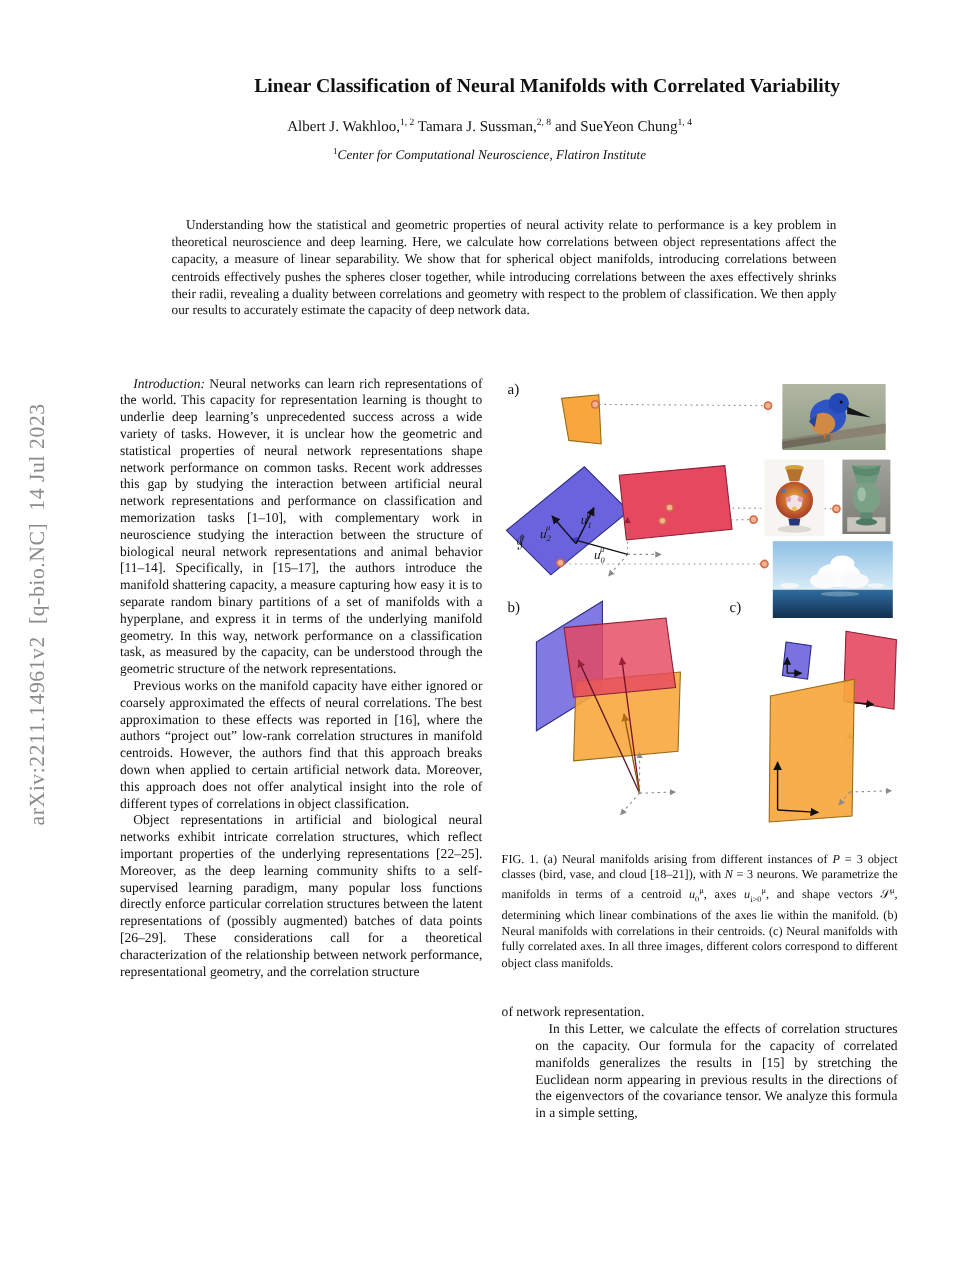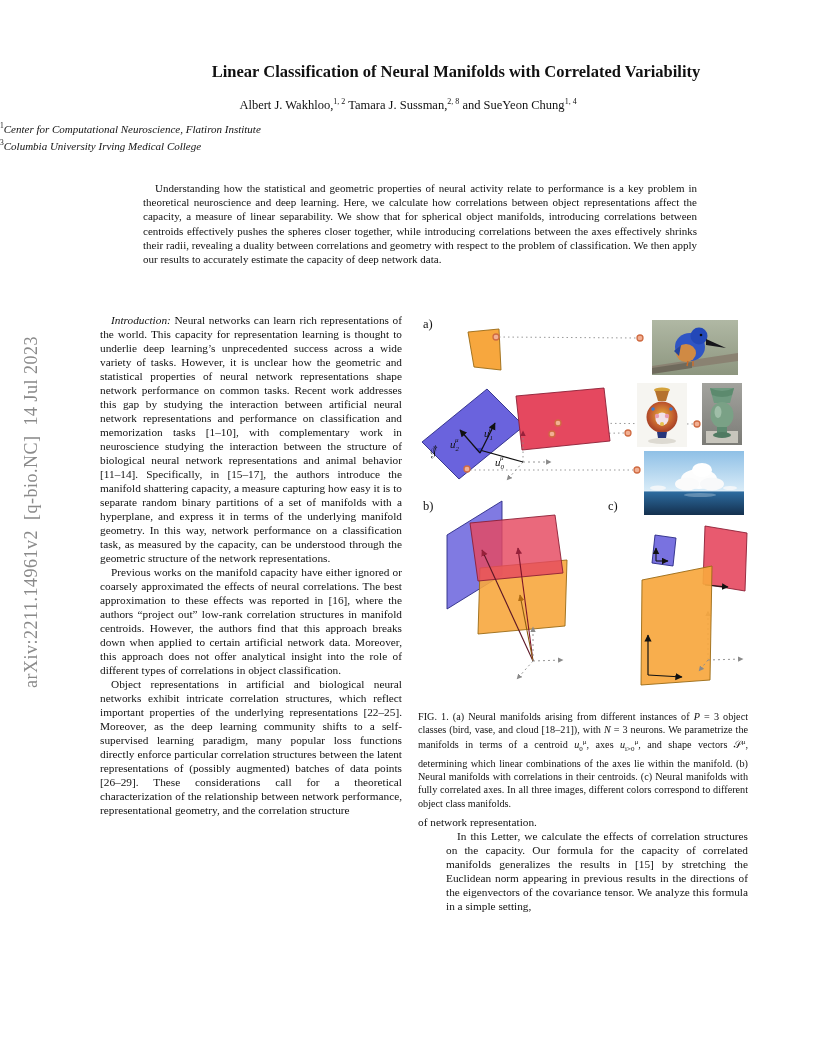--- a/index.html
+++ b/index.html
@@ -4,53 +4,52 @@
 <style>
   html,body{margin:0;padding:0;background:#e8e8e8;}
   .page{position:relative;width:816px;height:1056px;background:#ffffff;margin:0 auto;
         font-family:"Liberation Serif","DejaVu Serif",serif;color:#111;overflow:hidden;}
   .sidebar{position:absolute;left:31px;top:512px;transform:translate(-50%,-50%) rotate(-90deg);
            transform-origin:center;white-space:pre;font-size:18px;color:#8a8a8a;letter-spacing:.5px;}
   .title{position:absolute;top:62px;left:0;width:100%;text-align:center;margin:0;
          font-size:16.5px;font-weight:bold;padding-left:48px;}
   .authors{position:absolute;top:97px;left:0;width:100%;text-align:center;font-size:12.5px;}
   .authors sup{font-size:8px;}
-  .affils{position:absolute;top:119px;left:0;width:100%;
+  .affils{position:absolute;top:119px;left:0;width:100%;text-align:center;
           font-style:italic;font-size:11px;line-height:13.8px;}
   .affils sup{font-size:7.5px;font-style:normal;}
   .abstract{position:absolute;top:181px;left:143px;width:554px;font-size:11px;
             line-height:14.2px;text-align:justify;text-indent:12px;}
   .col{position:absolute;top:313px;width:330px;font-size:11.3px;line-height:14px;text-align:justify;}
   .col.left{left:72px;}
   .col.right{left:418px;}
   .para{margin:0;}
   .indent{text-indent:11px;margin-left:28px;}
   .figwrap{display:block;margin-bottom:7px;}
-  .caption{font-size:10.2px;line-height:13.2px;text-align:justify;margin-bottom:5px;}
+  .caption{font-size:10.2px;line-height:13.2px;text-align:justify;margin-bottom:27px;}
   .caption i{font-style:italic;}
   .caption sub,.caption sup{font-size:7px;}
   svg text{font-family:"Liberation Serif","DejaVu Serif",serif;}
   .mathlbl{font-style:italic;font-size:11px;fill:#111;}
   .panel-lbl{font-size:12.5px;fill:#111;}
   .ss{font-size:7px;}
 </style>
 </head>
 <body>
 
 <div class="page">
 
   <div class="sidebar">arXiv:2211.14961v2  [q-bio.NC]  14 Jul 2023</div>
 
   <h1 class="title">Linear Classification of Neural Manifolds with Correlated Variability</h1>
 
   <div class="authors">Albert J. Wakhloo,<sup>1, 2</sup> Tamara J. Sussman,<sup>2, 8</sup> and SueYeon Chung<sup>1, 4</sup></div>
 
   <div class="affils">
     <div><sup>1</sup><span>Center for Computational Neuroscience, Flatiron Institute</span></div>
-    <div><sup>3</sup><span>Columbia University Irving Medical College</span></div>
   </div>
 
   <div class="abstract">Understanding how the statistical and geometric properties of neural activity relate to performance is a key problem in theoretical neuroscience and deep learning. Here, we calculate how correlations between object representations affect the capacity, a measure of linear separability. We show that for spherical object manifolds, introducing correlations between centroids effectively pushes the spheres closer together, while introducing correlations between the axes effectively shrinks their radii, revealing a duality between correlations and geometry with respect to the problem of classification. We then apply our results to accurately estimate the capacity of deep network data.</div>
 
   <div class="col left">
     <p class="para indent"><i>Introduction:</i> Neural networks can learn rich representations of the world. This capacity for representation learning is thought to underlie deep learning’s unprecedented success across a wide variety of tasks. However, it is unclear how the geometric and statistical properties of neural network representations shape network performance on common tasks. Recent work addresses this gap by studying the interaction between artificial neural network representations and performance on classification and memorization tasks [1–10], with complementary work in neuroscience studying the interaction between the structure of biological neural network representations and animal behavior [11–14]. Specifically, in [15–17], the authors introduce the manifold shattering capacity, a measure capturing how easy it is to separate random binary partitions of a set of manifolds with a hyperplane, and express it in terms of the underlying manifold geometry. In this way, network performance on a classification task, as measured by the capacity, can be understood through the geometric structure of the network representations.</p>
     <p class="para indent">Previous works on the manifold capacity have either ignored or coarsely approximated the effects of neural correlations. The best approximation to these effects was reported in [16], where the authors “project out” low-rank correlation structures in manifold centroids. However, the authors find that this approach breaks down when applied to certain artificial network data. Moreover, this approach does not offer analytical insight into the role of different types of correlations in object classification.</p>
     <p class="para indent">Object representations in artificial and biological neural networks exhibit intricate correlation structures, which reflect important properties of the underlying representations [22–25]. Moreover, as the deep learning community shifts to a self-supervised learning paradigm, many popular loss functions directly enforce particular correlation structures between the latent representations of (possibly augmented) batches of data points [26–29]. These considerations call for a theoretical characterization of the relationship between network performance, representational geometry, and the correlation structure</p>
   </div>
 

